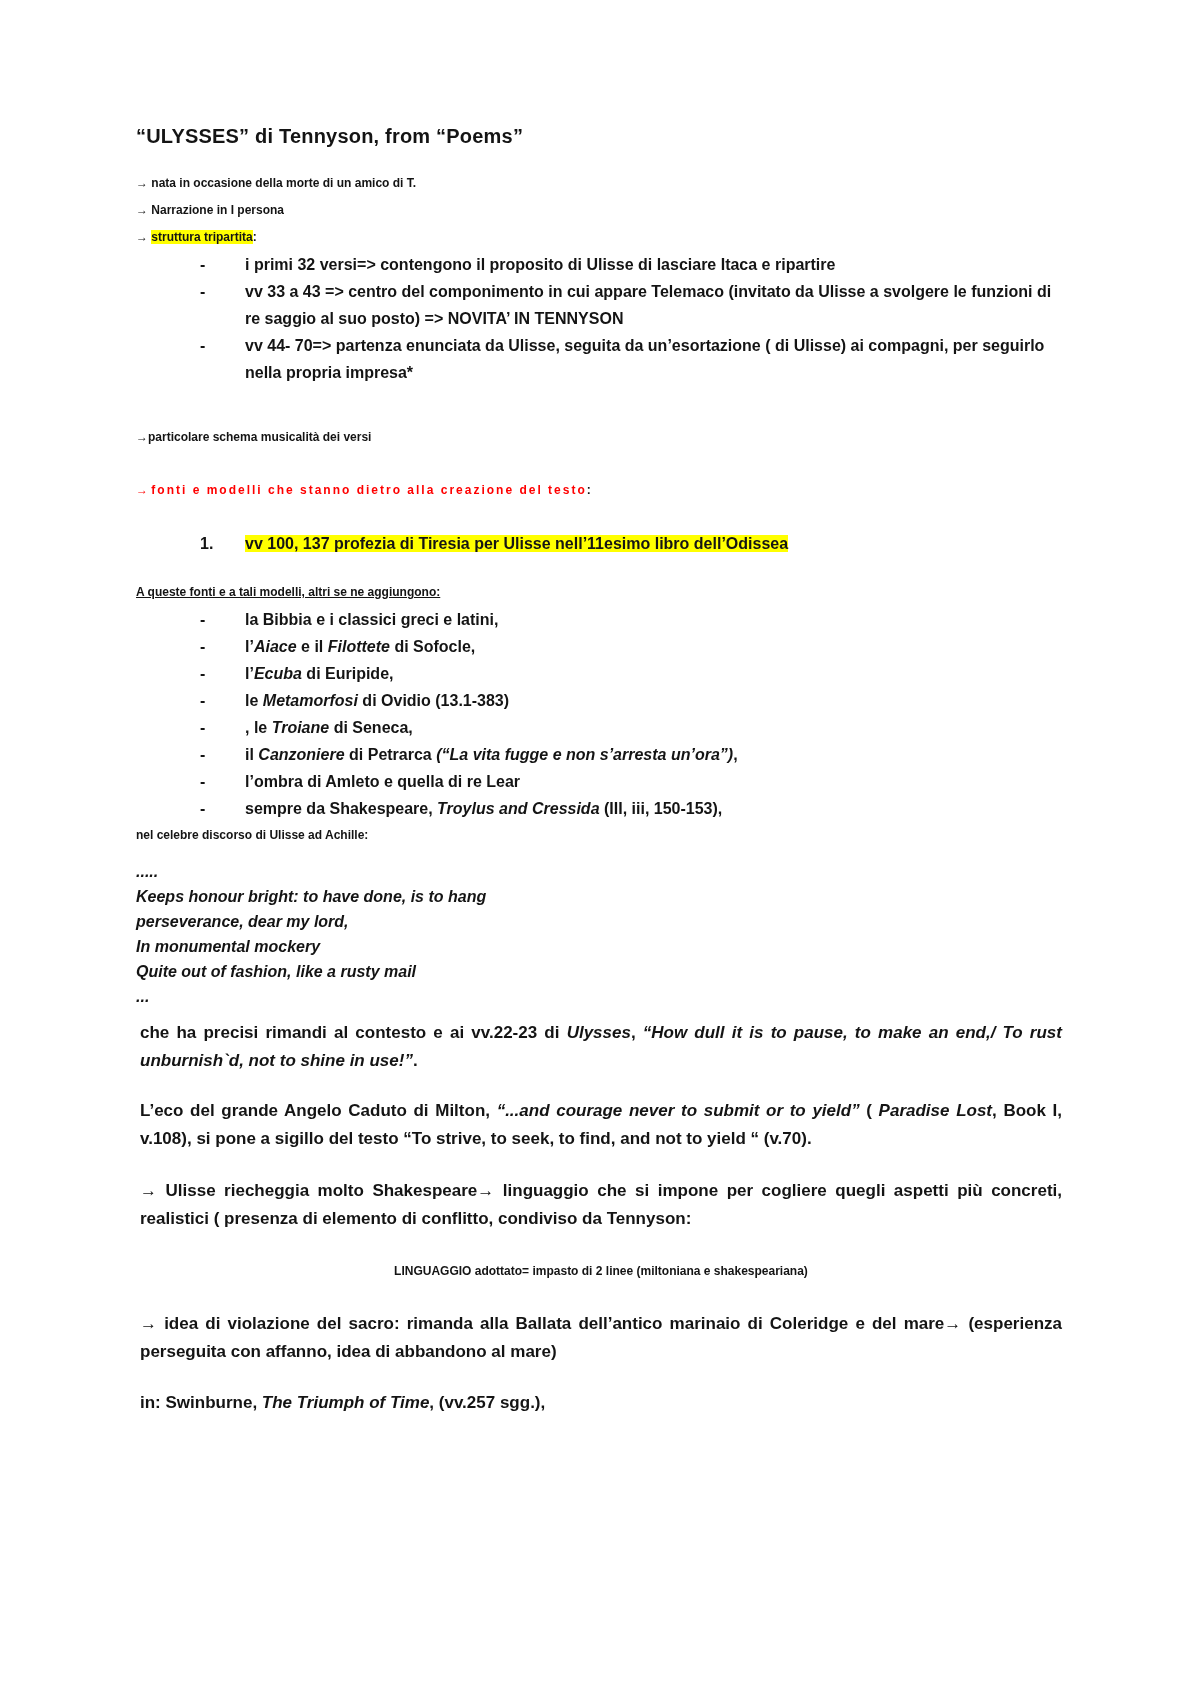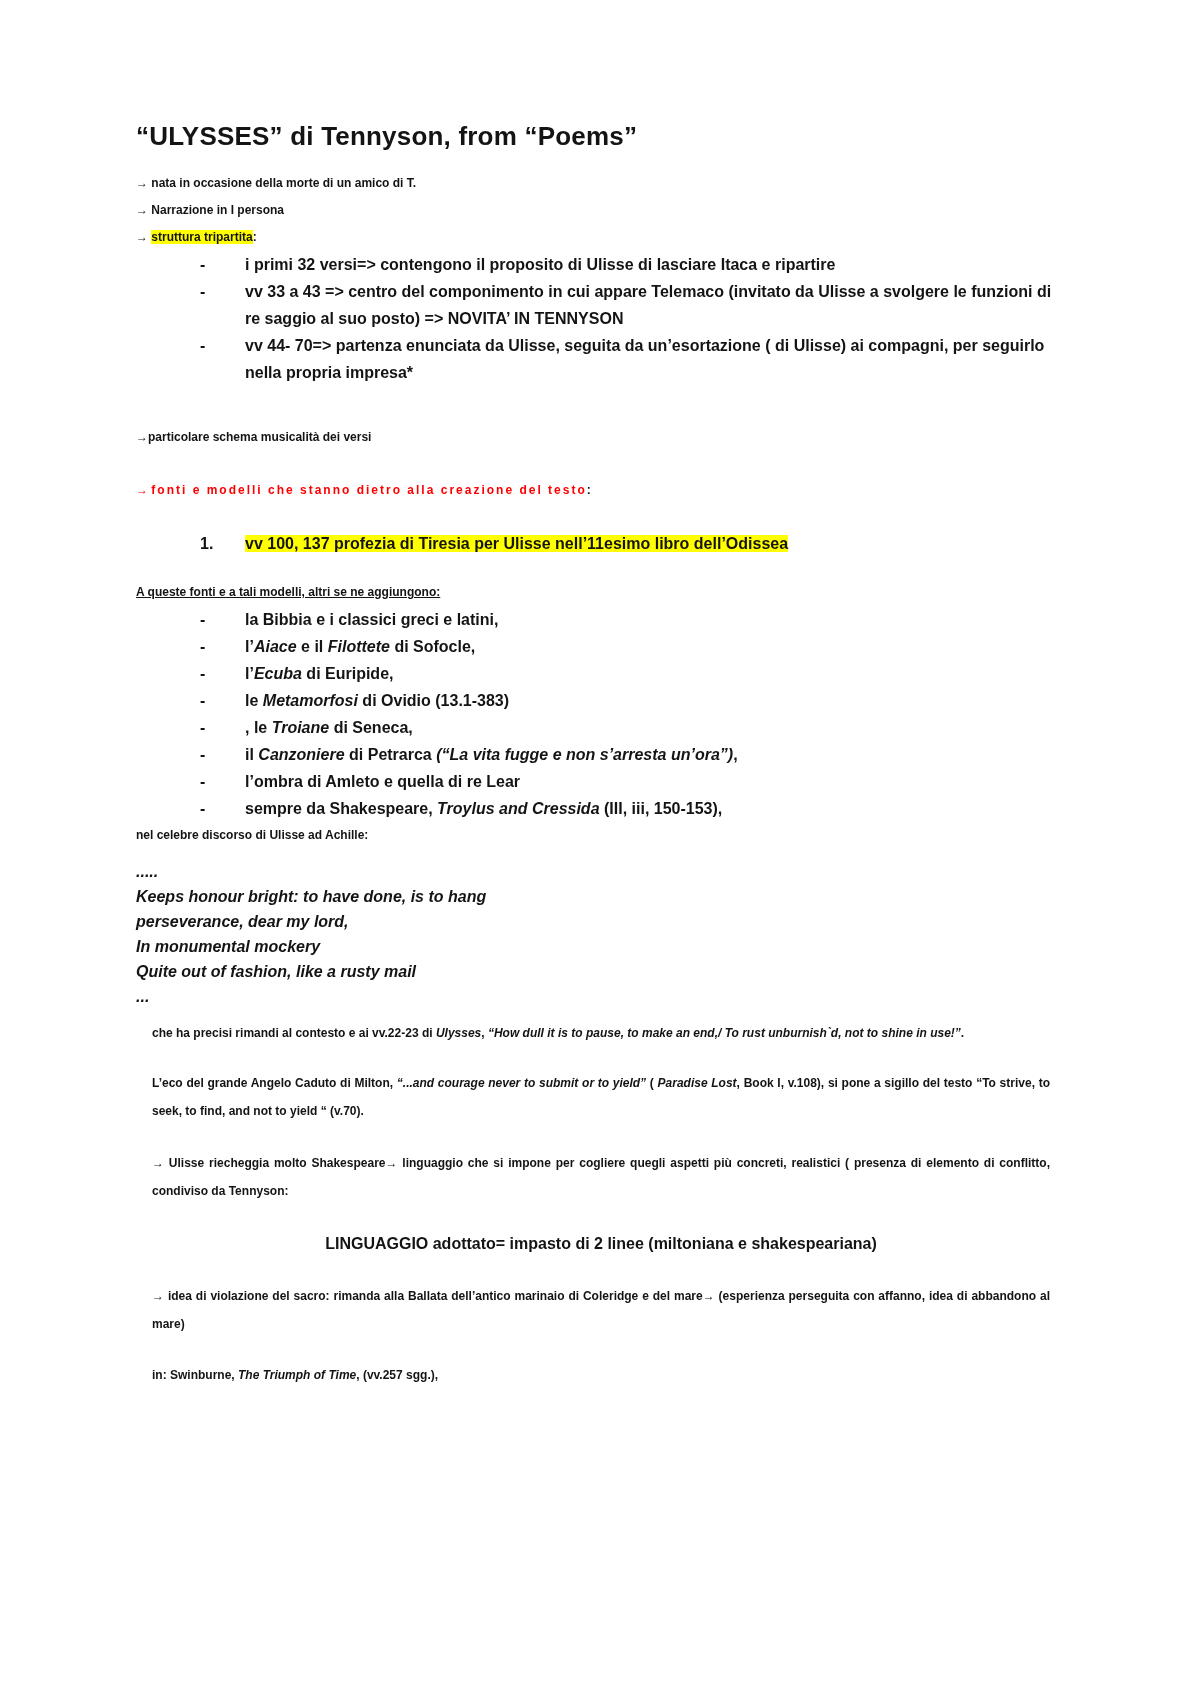--- a/index.html
+++ b/index.html
@@ -8,48 +8,48 @@
     height: 1698px;
     background: #ffffff;
     color: #141414;
     font-family: "Liberation Sans", sans-serif;
     font-weight: 700;
     overflow: hidden;
   }
   .page { padding: 116px 134px 0 136px; }
 
   .title {
-    font-size: 26px;
+    font-size: 20px;
     line-height: 40px;
     margin: 0 0 14px 0;
     letter-spacing: 0.2px;
   }
 
   .line { font-size: 12px; line-height: 27px; margin: 0; }
 
   .dash-item, .numbered-item {
     display: flex;
     font-size: 16px;
     line-height: 27px;
     padding-left: 64px;
   }
   .dash, .num { flex: 0 0 45px; }
   .dash-text, .num-text { flex: 1; }
 
   .quote-block { margin-top: 10px; }
   .qline { font-size: 16px; line-height: 25px; font-style: italic; margin: 0; }
 
   .para {
-    font-size: 12px;
+    font-size: 17px;
     line-height: 28px;
-    margin: 16px;
+    margin: 4px;
     text-align: justify;
   }
 
-  .center-line { text-align: center; font-size: 16px; line-height: 27px; margin: 0; }
+  .center-line { text-align: center; font-size: 12px; line-height: 27px; margin: 0; }
 
   
   .i { font-style: italic; }
   .hl { background: var(--hl, #ffff00); }
   .red { color: var(--red, #ff0000); }
   .redsp { color: var(--red, #ff0000); letter-spacing: 2px; }
 
   
   .m-musicalita { margin-top: 38px; }
   .m-fonti      { margin-top: 26px; }

